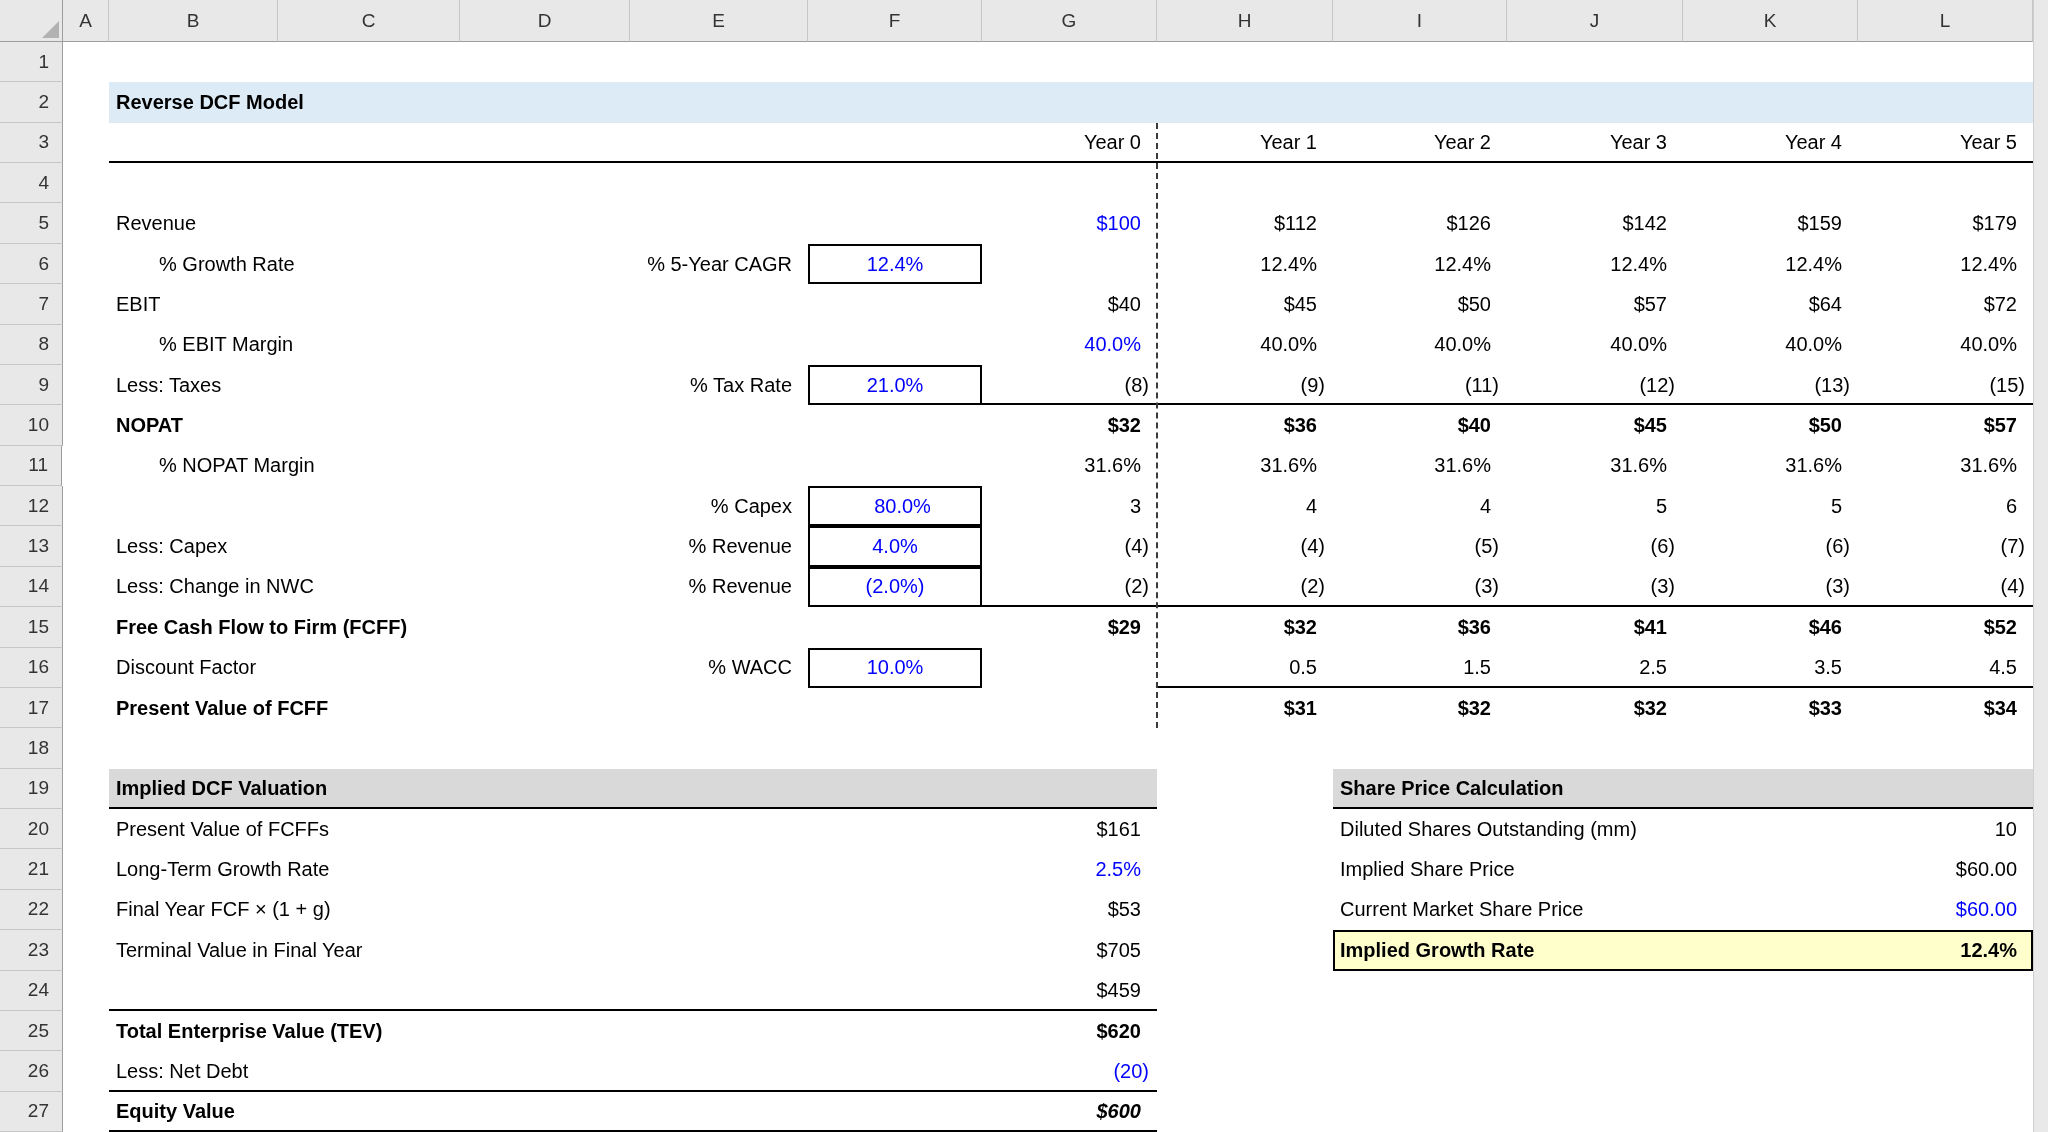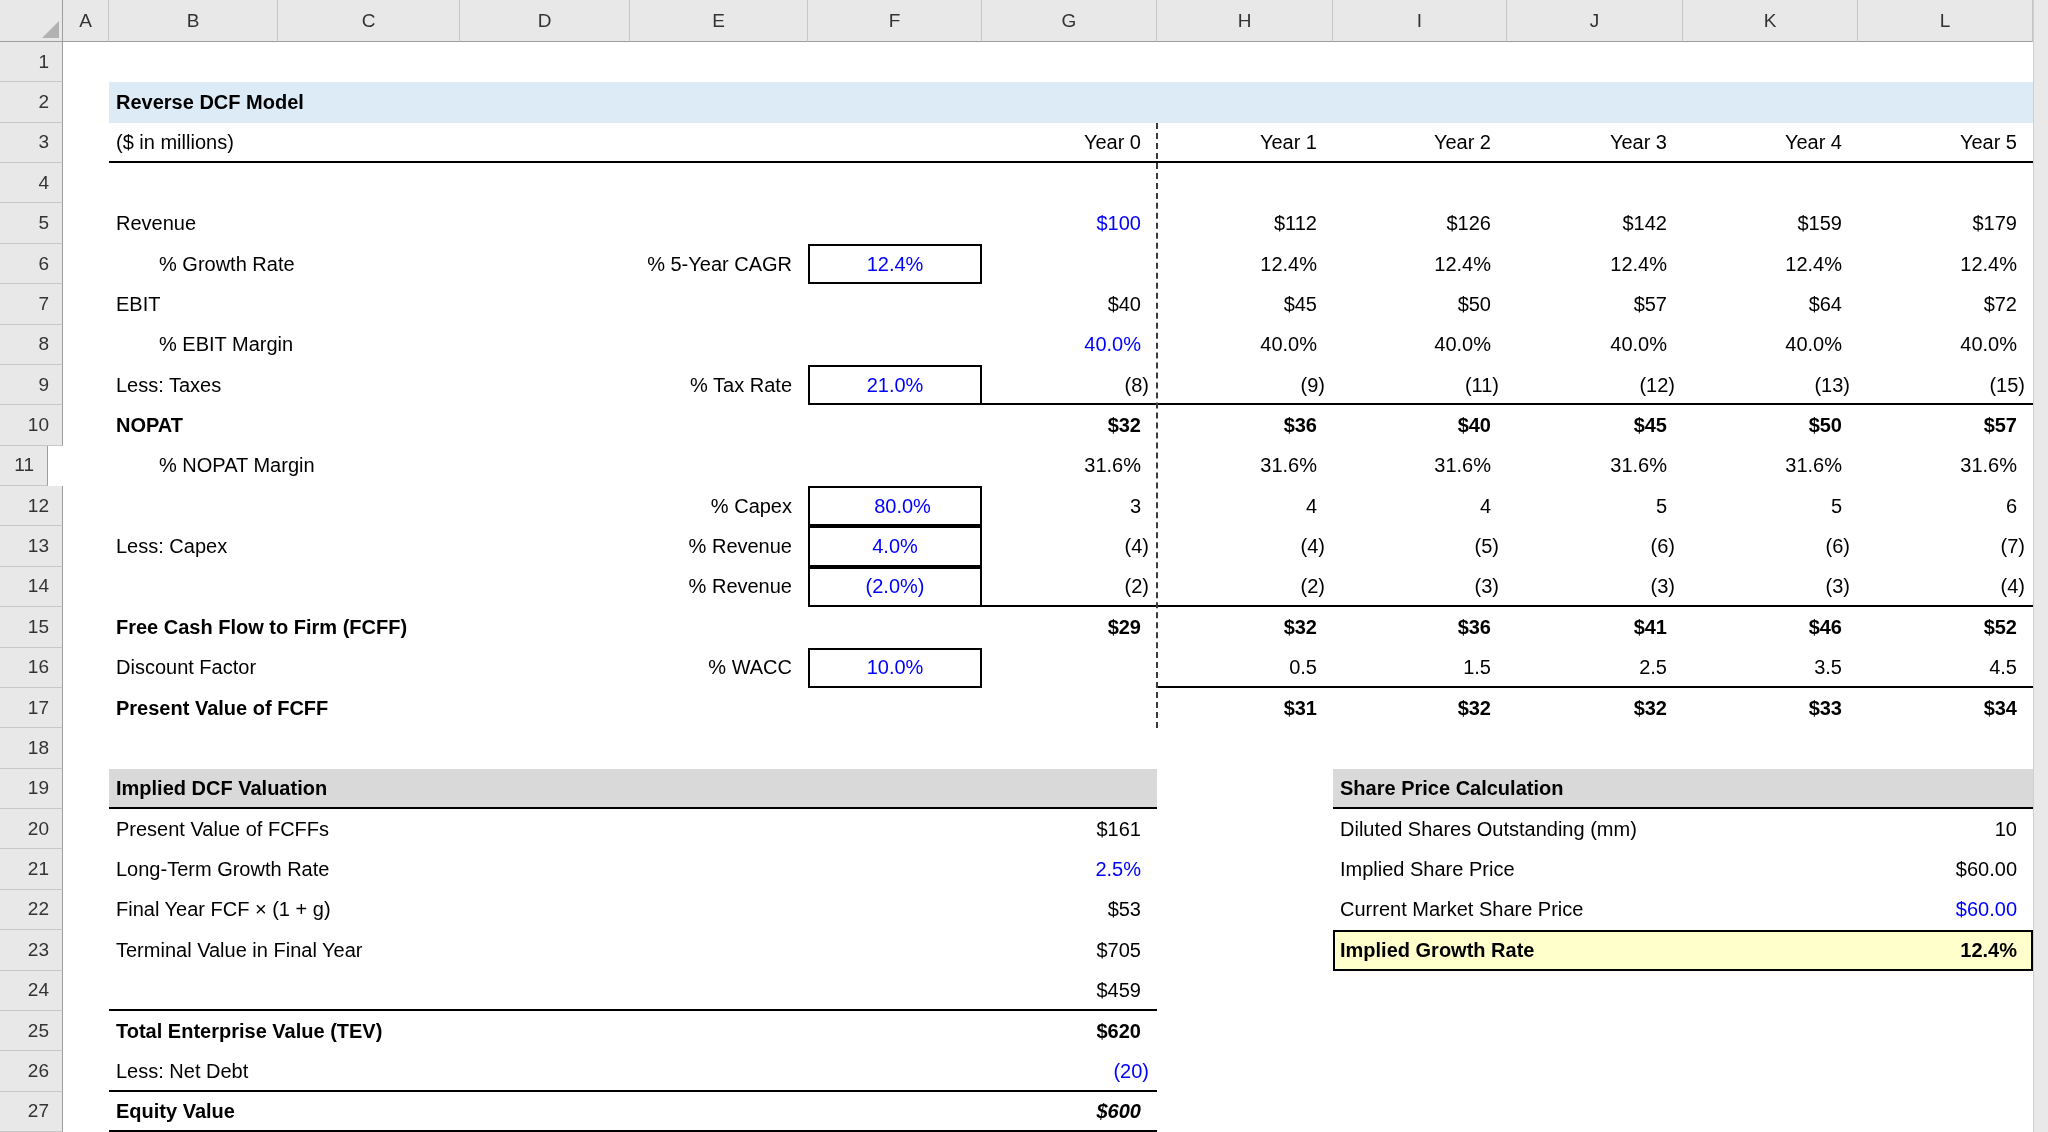--- a/index.html
+++ b/index.html
@@ -58,40 +58,39 @@
     <div class="hdrcell rowhdr" style="left: 0px; top: 42px; width: 63px; height: 40.3704px;">1</div>
     <div class="hdrcell rowhdr" style="left: 0px; top: 82.3704px; width: 63px; height: 40.3704px;">2</div>
     <div class="hdrcell rowhdr" style="left: 0px; top: 122.741px; width: 63px; height: 40.3704px;">3</div>
     <div class="hdrcell rowhdr" style="left: 0px; top: 163.111px; width: 63px; height: 40.3704px;">4</div>
     <div class="hdrcell rowhdr" style="left: 0px; top: 203.481px; width: 63px; height: 40.3704px;">5</div>
     <div class="hdrcell rowhdr" style="left: 0px; top: 243.852px; width: 63px; height: 40.3704px;">6</div>
     <div class="hdrcell rowhdr" style="left: 0px; top: 284.222px; width: 63px; height: 40.3704px;">7</div>
     <div class="hdrcell rowhdr" style="left: 0px; top: 324.593px; width: 63px; height: 40.3704px;">8</div>
     <div class="hdrcell rowhdr" style="left: 0px; top: 364.963px; width: 63px; height: 40.3704px;">9</div>
     <div class="hdrcell rowhdr" style="left: 0px; top: 405.333px; width: 63px; height: 40.3704px;">10</div>
-    <div class="hdrcell rowhdr" style="left: 0px; top: 445.704px; width: 48px; height: 40.3704px; text-align: right;">11</div>
+    <div class="hdrcell rowhdr" style="left: 0px; top: 445.704px; width: 62px; height: 40.3704px; text-align: right;">11</div>
     <div class="hdrcell rowhdr" style="left: 0px; top: 486.074px; width: 63px; height: 40.3704px;">12</div>
     <div class="hdrcell rowhdr" style="left: 0px; top: 526.444px; width: 63px; height: 40.3704px;">13</div>
     <div class="hdrcell rowhdr" style="left: 0px; top: 566.815px; width: 63px; height: 40.3704px;">14</div>
     <div class="hdrcell rowhdr" style="left: 0px; top: 607.185px; width: 63px; height: 40.3704px;">15</div>
     <div class="hdrcell rowhdr" style="left: 0px; top: 647.556px; width: 63px; height: 40.3704px;">16</div>
     <div class="hdrcell rowhdr" style="left: 0px; top: 687.926px; width: 63px; height: 40.3704px;">17</div>
     <div class="hdrcell rowhdr" style="left: 0px; top: 728.296px; width: 63px; height: 40.3704px;">18</div>
     <div class="hdrcell rowhdr" style="left: 0px; top: 768.667px; width: 63px; height: 40.3704px;">19</div>
     <div class="hdrcell rowhdr" style="left: 0px; top: 809.037px; width: 63px; height: 40.3704px;">20</div>
     <div class="hdrcell rowhdr" style="left: 0px; top: 849.407px; width: 63px; height: 40.3704px;">21</div>
     <div class="hdrcell rowhdr" style="left: 0px; top: 889.778px; width: 63px; height: 40.3704px;">22</div>
     <div class="hdrcell rowhdr" style="left: 0px; top: 930.148px; width: 63px; height: 40.3704px;">23</div>
     <div class="hdrcell rowhdr" style="left: 0px; top: 970.519px; width: 63px; height: 40.3704px;">24</div>
     <div class="hdrcell rowhdr" style="left: 0px; top: 1010.89px; width: 63px; height: 40.3704px;">25</div>
     <div class="hdrcell rowhdr" style="left: 0px; top: 1051.26px; width: 63px; height: 40.3704px;">26</div>
     <div class="hdrcell rowhdr" style="left: 0px; top: 1091.63px; width: 63px; height: 40.3704px;">27</div>
     <div class="ybox" style="left: 1333px; top: 930.148px; width: 700px; height: 40.3704px;"></div>
     <div class="cell l b band-blue" style="left: 109px; top: 82.3704px; width: 1924px; height: 40.3704px;">Reverse DCF Model</div>
-    <div class="cell l" style="left: 109px; top: 122.741px; width: 521px; height: 40.3704px;">($ in millions)</div>
     <div class="cell r" style="left: 982px; top: 122.741px; width: 175px; height: 40.3704px;">Year 0</div>
     <div class="cell r" style="left: 1157px; top: 122.741px; width: 176px; height: 40.3704px;">Year 1</div>
     <div class="cell r" style="left: 1333px; top: 122.741px; width: 174px; height: 40.3704px;">Year 2</div>
     <div class="cell r" style="left: 1507px; top: 122.741px; width: 176px; height: 40.3704px;">Year 3</div>
     <div class="cell r" style="left: 1683px; top: 122.741px; width: 175px; height: 40.3704px;">Year 4</div>
     <div class="cell r" style="left: 1858px; top: 122.741px; width: 175px; height: 40.3704px;">Year 5</div>
     <div class="cell l" style="left: 109px; top: 203.481px; width: 521px; height: 40.3704px;">Revenue</div>
     <div class="cell r blue" style="left: 982px; top: 203.481px; width: 175px; height: 40.3704px;">$100</div>
     <div class="cell r" style="left: 1157px; top: 203.481px; width: 176px; height: 40.3704px;">$112</div>
     <div class="cell r" style="left: 1333px; top: 203.481px; width: 174px; height: 40.3704px;">$126</div>
@@ -153,20 +152,21 @@
     <div class="cell r" style="left: 1858px; top: 486.074px; width: 175px; height: 40.3704px;">6</div>
     <div class="cell l" style="left: 109px; top: 526.444px; width: 351px; height: 40.3704px;">Less: Capex</div>
     <div class="cell r" style="left: 460px; top: 526.444px; width: 348px; height: 40.3704px;">% Revenue</div>
     <div class="cell input" style="left: 808px; top: 526.444px; width: 174px; height: 40.3704px;">4.0%</div>
     <div class="cell r tight" style="left: 982px; top: 526.444px; width: 175px; height: 40.3704px;">(4)</div>
     <div class="cell r tight" style="left: 1157px; top: 526.444px; width: 176px; height: 40.3704px;">(4)</div>
     <div class="cell r tight" style="left: 1333px; top: 526.444px; width: 174px; height: 40.3704px;">(5)</div>
     <div class="cell r tight" style="left: 1507px; top: 526.444px; width: 176px; height: 40.3704px;">(6)</div>
     <div class="cell r tight" style="left: 1683px; top: 526.444px; width: 175px; height: 40.3704px;">(6)</div>
     <div class="cell r tight" style="left: 1858px; top: 526.444px; width: 175px; height: 40.3704px;">(7)</div>
+    <div class="cell l" style="left: 109px; top: 566.815px; width: 351px; height: 40.3704px;">Less: Change in NWC</div>
     <div class="cell r" style="left: 460px; top: 566.815px; width: 348px; height: 40.3704px;">% Revenue</div>
     <div class="cell input" style="left: 808px; top: 566.815px; width: 174px; height: 40.3704px;">(2.0%)</div>
     <div class="cell r tight" style="left: 982px; top: 566.815px; width: 175px; height: 40.3704px;">(2)</div>
     <div class="cell r tight" style="left: 1157px; top: 566.815px; width: 176px; height: 40.3704px;">(2)</div>
     <div class="cell r tight" style="left: 1333px; top: 566.815px; width: 174px; height: 40.3704px;">(3)</div>
     <div class="cell r tight" style="left: 1507px; top: 566.815px; width: 176px; height: 40.3704px;">(3)</div>
     <div class="cell r tight" style="left: 1683px; top: 566.815px; width: 175px; height: 40.3704px;">(3)</div>
     <div class="cell r tight" style="left: 1858px; top: 566.815px; width: 175px; height: 40.3704px;">(4)</div>
     <div class="cell l b" style="left: 109px; top: 607.185px; width: 699px; height: 40.3704px;">Free Cash Flow to Firm (FCFF)</div>
     <div class="cell r b" style="left: 982px; top: 607.185px; width: 175px; height: 40.3704px;">$29</div>

